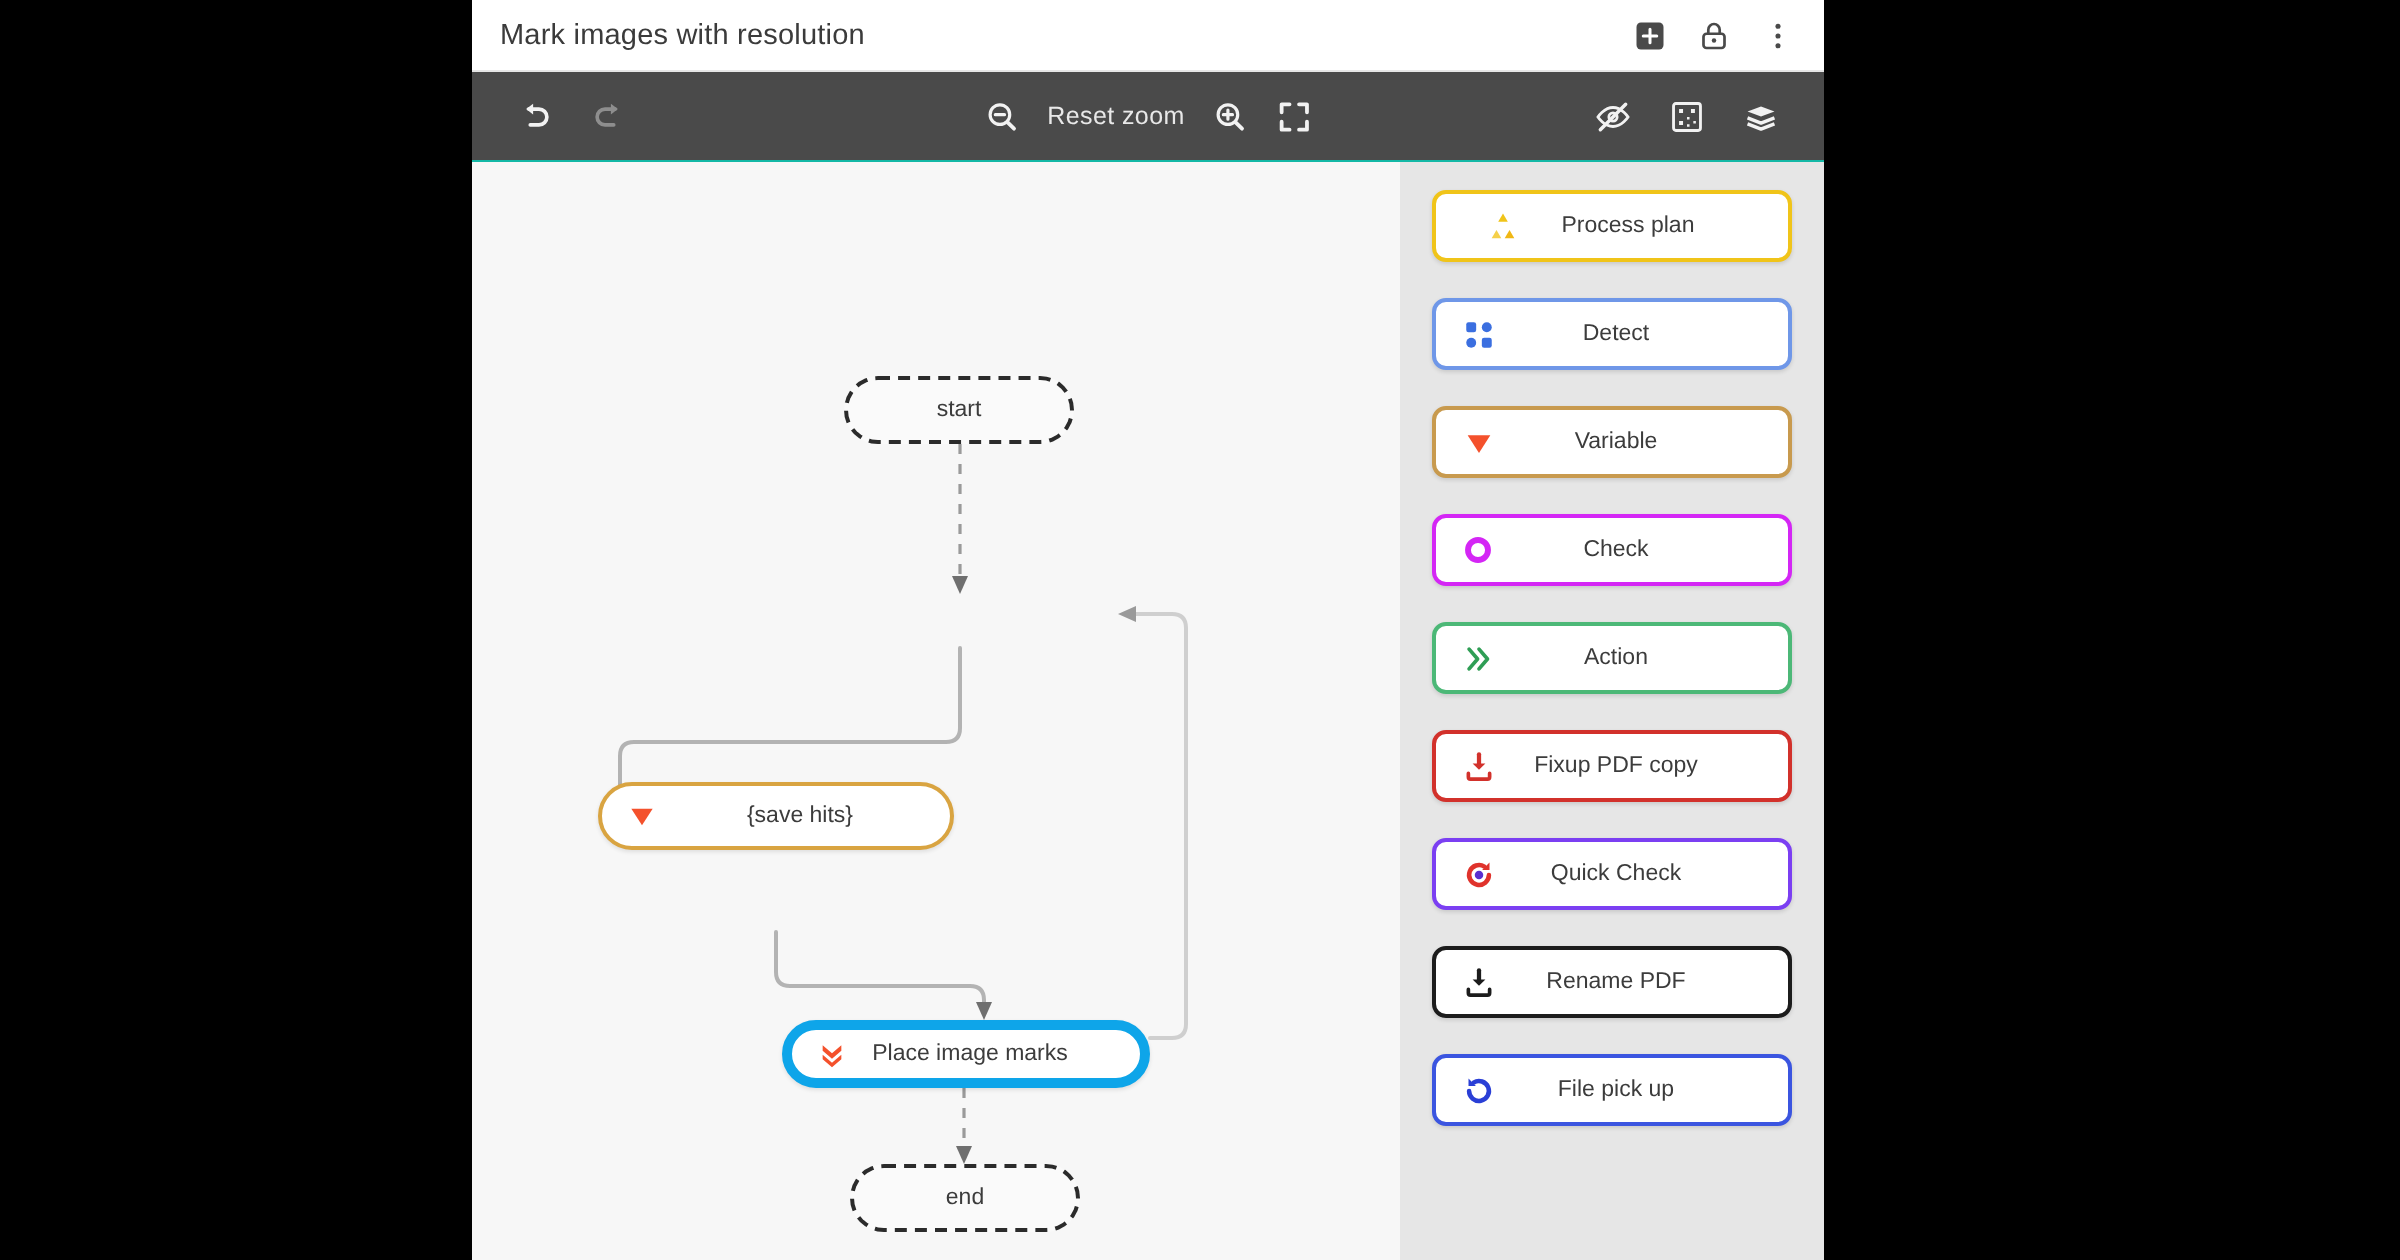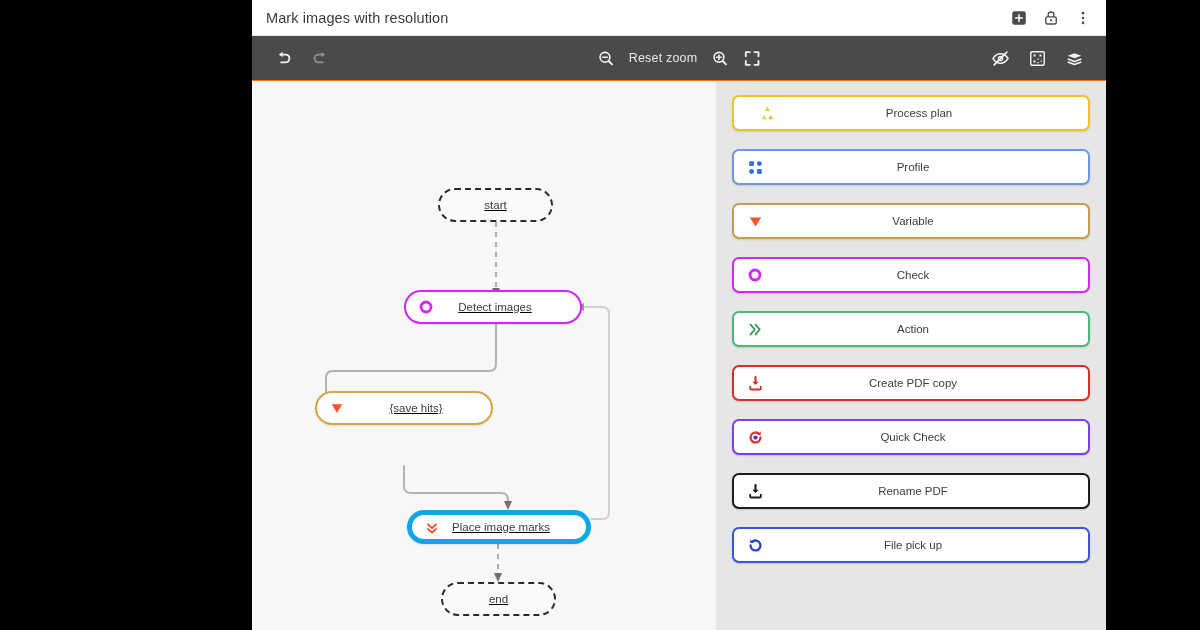--- a/index.html
+++ b/index.html
@@ -5,23 +5,23 @@
   * { box-sizing: border-box; }
   html, body {
     margin: 0; padding: 0;
     width: 1200px; height: 630px;
     background: #000;
     font-family: "Liberation Sans", sans-serif;
     overflow: hidden;
   }
   #app {
     position: absolute;
-    left: 252px; top: 0;
-    width: 854px; height: 630px;
-    background: #f97316;
+    left: 236px; top: 0;
+    width: 676px; height: 630px;
+    background: #14b8a6;
     overflow: hidden;
   }
 
   
   .titlebar {
     height: 36px;
     background: #ffffff;
     display: flex;
     align-items: center;
     padding: 0 10px 0 14px;
@@ -78,21 +78,20 @@
 
   
   .node {
     position: absolute;
     height: 34px;
     background: #fff;
     border-radius: 18px;
     display: flex;
     align-items: center;
     box-shadow: 0 1px 2px rgba(0,0,0,.10);
-    text-decoration: underline;
   }
   .node .n-ico {
     width: 20px; height: 20px;
     margin-left: 10px;
     flex: 0 0 20px;
     display: flex; align-items: center; justify-content: center;
   }
   .node .n-label {
     flex: 1;
     text-align: center;
@@ -253,28 +252,20 @@
         <path d="M332 222 L323 226 L332 230 Z" fill="#9a9a9a"></path>
 
         <path d="M246 463 L246 494" fill="none" stroke="#9a9a9a" stroke-width="1.6" stroke-dasharray="5 5"></path>
         <path d="M242 492 L246 501 L250 492 Z" fill="#6f6f6f"></path>
       </svg>
 
       <div class="node terminal" style="left:186px; top:107px; width:115px; height:34px;">
         <div class="n-label">start</div>
       </div>
 
-      <div class="node check" style="left:152px; top:209px; width:178px;">
-        <div class="n-ico">
-          <svg width="16" height="16" viewBox="0 0 24 24">
-            <circle cx="12" cy="12" r="7.5" fill="none" stroke="#d426f5" stroke-width="4.2"></circle>
-          </svg>
-        </div>
-        <div class="n-label">Detect images</div>
-      </div>
 
       <div class="node variable" style="left:63px; top:310px; width:178px;gap:20px;">
         <div class="n-ico">
           <svg width="16" height="16" viewBox="0 0 24 24">
             <path d="M4 6.5h16L12 19z" fill="#f4512c"></path>
           </svg>
         </div>
         <div class="n-label">{save hits}</div>
       </div>
 
@@ -309,21 +300,21 @@
 
       <div class="pal-item" style="border:2px solid #6f97e8;">
         <div class="p-ico">
           <svg width="17" height="17" viewBox="0 0 24 24">
             <rect x="3" y="3" width="7" height="7" rx="1.6" fill="#3b6fe0"></rect>
             <rect x="14" y="3" width="7" height="7" rx="3.5" fill="#3b6fe0"></rect>
             <rect x="3" y="14" width="7" height="7" rx="3.5" fill="#3b6fe0"></rect>
             <rect x="14" y="14" width="7" height="7" rx="1.6" fill="#3b6fe0"></rect>
           </svg>
         </div>
-        <div class="p-label">Profile</div>
+        <div class="p-label">Detect</div>
       </div>
 
       <div class="pal-item" style="border:2px solid #c89a4e;align-items:center;">
         <div class="p-ico">
           <svg width="17" height="17" viewBox="0 0 24 24">
             <path d="M4 6.5h16L12 19z" fill="#f4512c"></path>
           </svg>
         </div>
         <div class="p-label">Variable</div>
       </div>
@@ -349,21 +340,21 @@
 
 
       <div class="pal-item" style="border:2px solid #d2312b;">
         <div class="p-ico">
           <svg width="17" height="17" viewBox="0 0 24 24">
             <path d="M12 3v8.5" stroke="#d2312b" stroke-width="3" stroke-linecap="round"></path>
             <path d="M7.5 9.5L12 14l4.5-4.5z" fill="#d2312b"></path>
             <path d="M4.5 16.5v2.5a1.5 1.5 0 001.5 1.5h12a1.5 1.5 0 001.5-1.5v-2.5" fill="none" stroke="#d2312b" stroke-width="2.6" stroke-linecap="round"></path>
           </svg>
         </div>
-        <div class="p-label">Create PDF copy</div>
+        <div class="p-label">Fixup PDF copy</div>
       </div>
 
       <div class="pal-item" style="border:2px solid #7b3ff2;">
         <div class="p-ico">
           <svg width="17" height="17" viewBox="0 0 24 24">
             <path d="M19 12a7 7 0 11-3.2-5.9" fill="none" stroke="#e0332c" stroke-width="3.2" stroke-linecap="round"></path>
             <path d="M19.4 3.2v5.2h-5.2z" fill="#e0332c"></path>
             <circle cx="12" cy="12" r="3" fill="#5a2fd0"></circle>
           </svg>
         </div>

